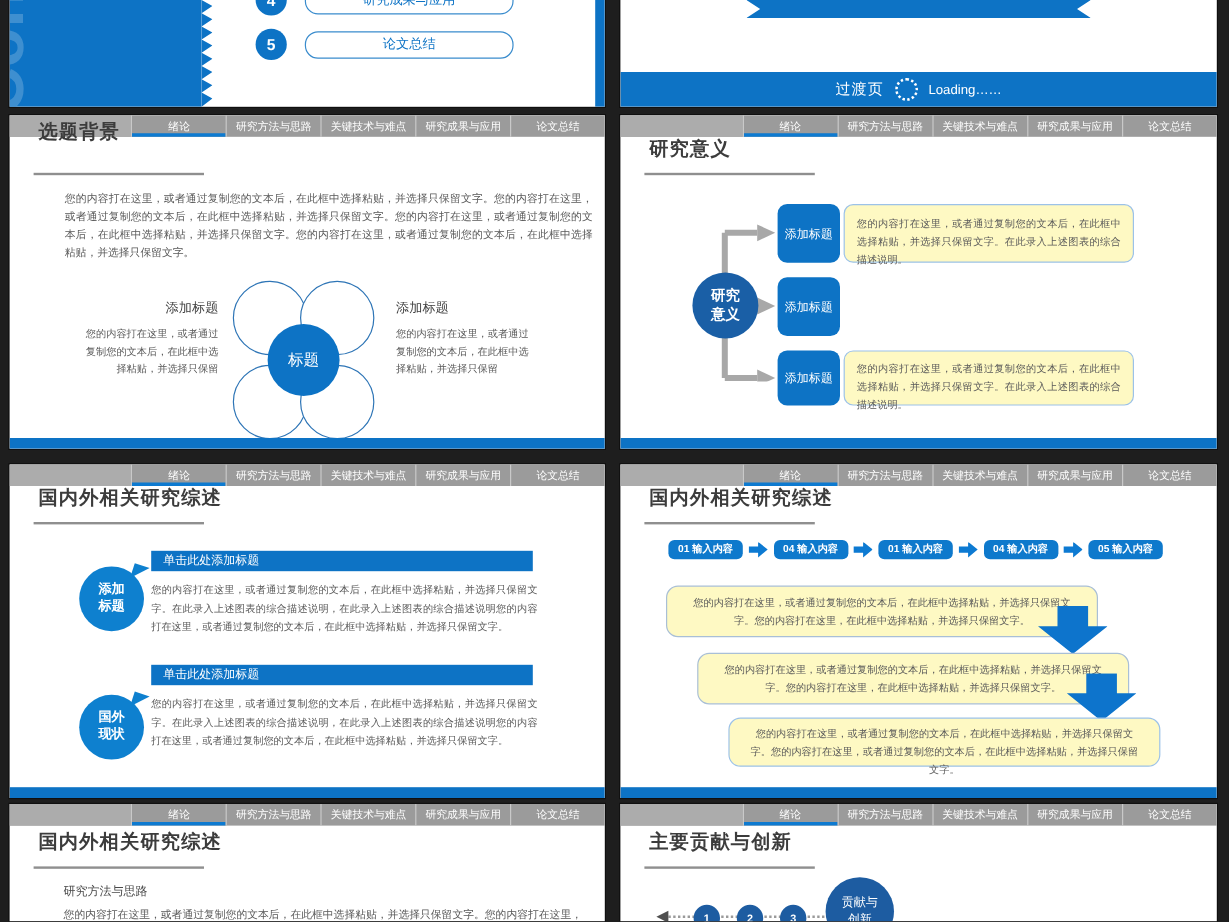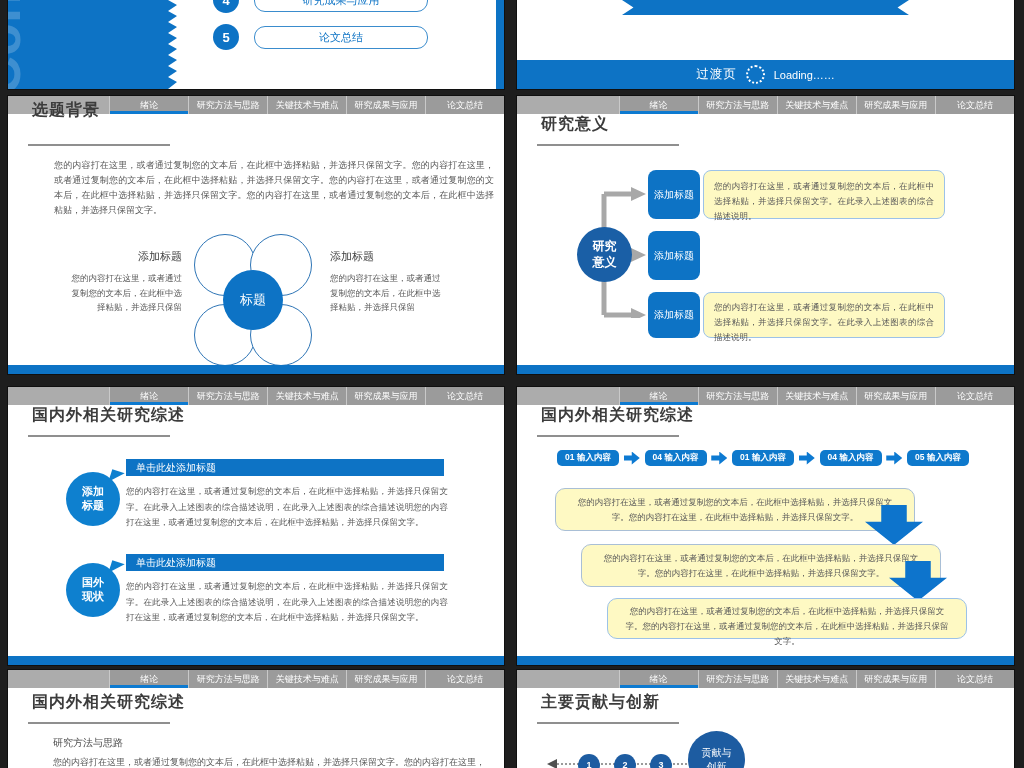--- a/index.html
+++ b/index.html
@@ -155,21 +155,21 @@
     <div class="slide-title" style="top:18px;">国内外相关研究综述</div>
     <div class="title-rule" style="top:48px;"></div>
 
     <div class="bubble" style="left:58px;top:85px;">
       <span class="tail"></span>
       <span style="display:block;width:24px;">添加标题</span>
     </div>
     <div class="section-bar" style="left:118px;top:72px;width:318px;">单击此处添加标题</div>
     <div class="p" style="position:absolute;left:118px;top:97px;width:322px;font-size:8.5px;line-height:15.5px;">您的内容打在这里，或者通过复制您的文本后，在此框中选择粘贴，并选择只保留文字。在此录入上述图表的综合描述说明，在此录入上述图表的综合描述说明您的内容打在这里，或者通过复制您的文本后，在此框中选择粘贴，并选择只保留文字。</div>
 
-    <div class="bubble" style="left:58px;top:176px;">
+    <div class="bubble" style="left:58px;top:192px;">
       <span class="tail"></span>
       <span style="display:block;width:24px;">国外现状</span>
     </div>
     <div class="section-bar" style="left:118px;top:167px;width:318px;">单击此处添加标题</div>
     <div class="p" style="position:absolute;left:118px;top:192px;width:322px;font-size:8.5px;line-height:15.5px;">您的内容打在这里，或者通过复制您的文本后，在此框中选择粘贴，并选择只保留文字。在此录入上述图表的综合描述说明，在此录入上述图表的综合描述说明您的内容打在这里，或者通过复制您的文本后，在此框中选择粘贴，并选择只保留文字。</div>
 
     <div class="bottom-bar"></div>
   </div>
 
   <div class="slide" style="left:517px;top:387px;width:497px;height:278px;">

